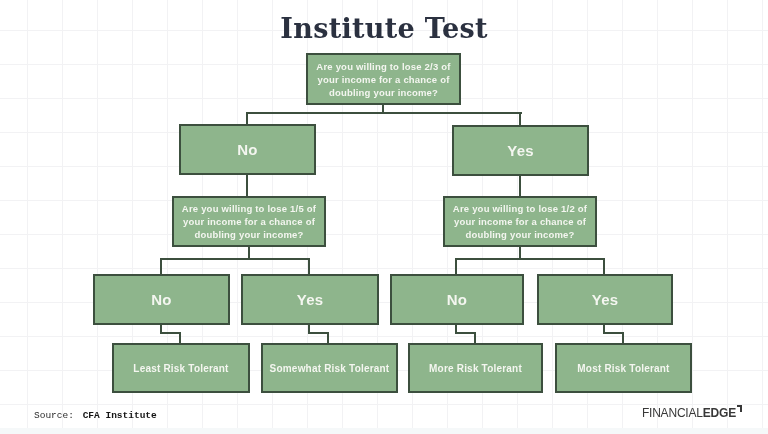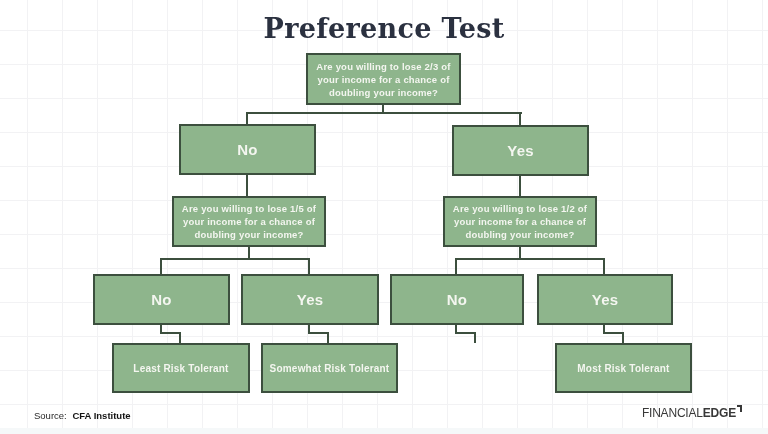--- a/index.html
+++ b/index.html
@@ -35,21 +35,21 @@
     white-space:pre-line;
   }
   .node.q { font-size:9.5px; }
   .node.leaf { font-size:10px; }
 
   
   .ln{ position:absolute; background:#3c4f3e; }
 
   .footer-source{
     position:absolute; left:34px; top:410px;
-    font-size:9.5px; color:#141414;
+    font-size:9.5px; color:#141414;font-family:Liberation Mono, monospace;
   }
   .footer-source .src-label{ font-weight:400; color:#2a2a2a; }
   .footer-source .src-value{ font-weight:700; margin-left:3px; }
 
   .logo{
     position:absolute; right:26px; top:406px;
     font-size:12px; color:#383838; letter-spacing:-0.2px;
     display:flex; align-items:flex-start;
   }
   .logo .l1{ font-weight:400; }
@@ -63,21 +63,21 @@
   .bottom-strip{
     position:absolute; left:0; bottom:0; width:768px; height:6px;
     background:#f5f8f9;
   }
 </style>
 </head>
 <body>
 
 <div class="canvas">
 
-  <div class="title">Preference Test</div>
+  <div class="title">Institute Test</div>
 
   <div class="node q" style="left:306px; top:53px; width:155px; height:52px;">Are you willing to lose 2/3 of
 your income for a chance of
 doubling your income?</div>
 
   <div class="ln" style="left:382px; top:103px; width:2px; height:11px;"></div>
   <div class="ln" style="left:246px; top:112px; width:276px; height:2px;"></div>
   <div class="ln" style="left:246px; top:112px; width:2px; height:12px;"></div>
   <div class="ln" style="left:519px; top:112px; width:2px; height:13px;"></div>
 
@@ -120,20 +120,21 @@
   <div class="ln" style="left:455px; top:323px; width:2px; height:11px;"></div>
   <div class="ln" style="left:455px; top:332px; width:21px; height:2px;"></div>
   <div class="ln" style="left:474px; top:332px; width:2px; height:11px;"></div>
 
   <div class="ln" style="left:603px; top:323px; width:2px; height:11px;"></div>
   <div class="ln" style="left:603px; top:332px; width:21px; height:2px;"></div>
   <div class="ln" style="left:622px; top:332px; width:2px; height:11px;"></div>
 
   <div class="node leaf" style="left:112px; top:343px; width:138px; height:50px;">Least Risk Tolerant</div>
   <div class="node leaf" style="left:261px; top:343px; width:137px; height:50px;">Somewhat Risk Tolerant</div>
+  <div class="node leaf" style="left:408px; top:343px; width:135px; height:50px;">More Risk Tolerant</div>
   <div class="node leaf" style="left:555px; top:343px; width:137px; height:50px;">Most Risk Tolerant</div>
 
   <div class="footer-source">
     <span class="src-label">Source:</span>
     <span class="src-value">CFA Institute</span>
   </div>
 
   <div class="logo">
     <span class="l1">FINANCIAL</span>
     <span class="l2">EDGE</span>

